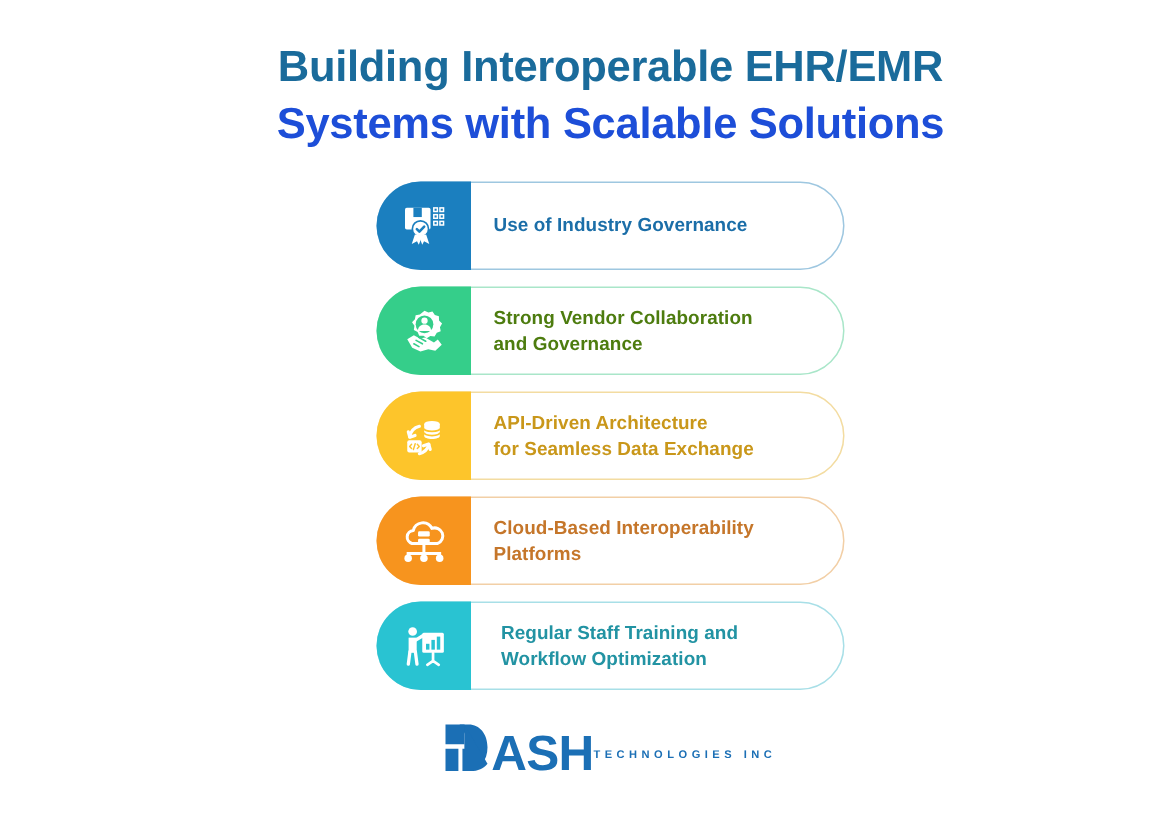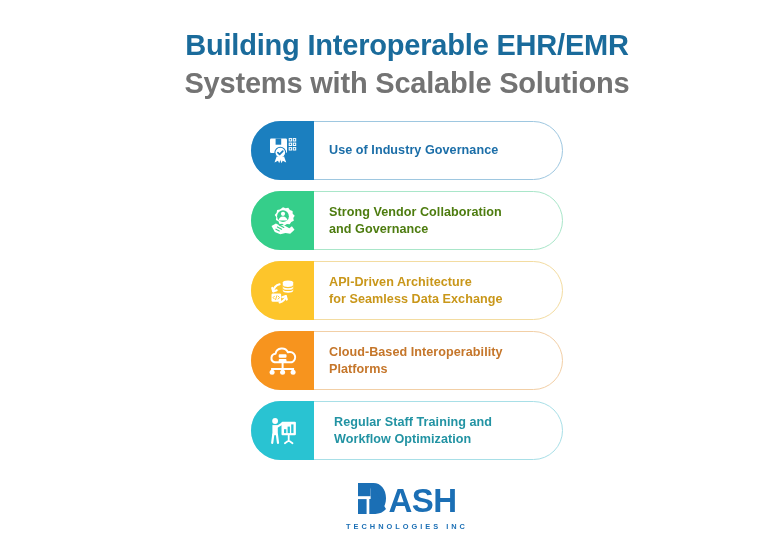--- a/index.html
+++ b/index.html
@@ -91,21 +91,21 @@
     font-weight: bold;
     line-height: 16.5px;
     letter-spacing: 0.05px;
   }
   .pill-text .l2 { display: block; }
 
   
   .logo-wrap {
     margin-top: 22px;
     display: flex;
-    flex-direction: column;
+    flex-direction: row;
     align-items: center;
   }
   .logo-row {
     display: flex;
     align-items: center;
     gap: 1px;
   }
   .logo-word {
     font-size: 33px;
     font-weight: bold;
@@ -122,21 +122,21 @@
     text-align: center;
   }
 </style>
 </head>
 <body>
 
 <div class="infographic">
 
   <div class="title-block">
     <div class="title-line" style="color: rgb(26, 107, 155);">Building Interoperable EHR/EMR</div>
-    <div class="title-line" style="color: #737373;">Systems with Scalable Solutions</div>
+    <div class="title-line" style="color: #1d4ed8;">Systems with Scalable Solutions</div>
   </div>
 
   <div class="pill-list">
 
     <div class="pill">
       <div class="pill-outline" style="border-color: rgb(158, 199, 224);"></div>
       <div class="pill-icon-block" style="background: rgb(27, 127, 191);">
         <span>
           <svg width="34" height="34" viewBox="0 0 34 34" fill="none">
             <rect x="4" y="4.5" width="17" height="14.5" rx="1.2" fill="#ffffff"></rect>

